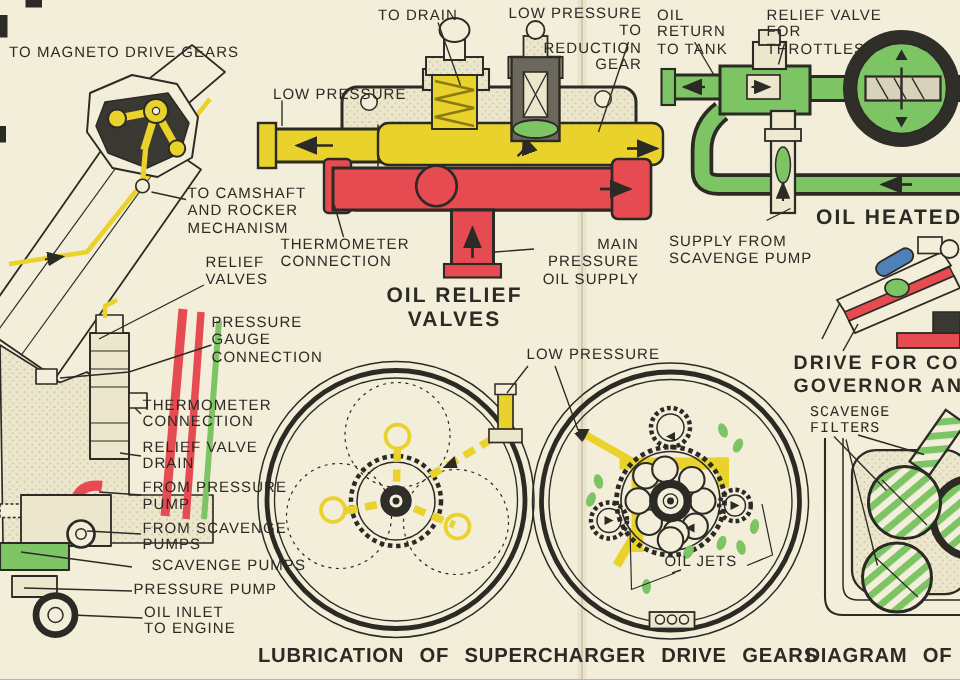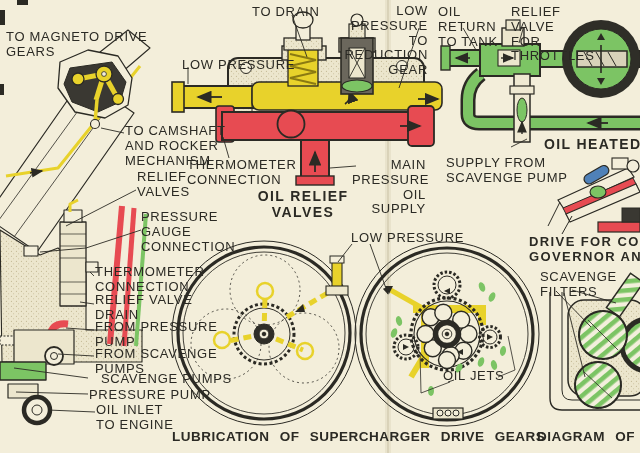--- a/index.html
+++ b/index.html
@@ -2,30 +2,30 @@
 <html><head>
 <meta charset="utf-8">
 <style>
   html,body{margin:0;padding:0;background:#888;}
   #plate{
     position:relative;width:640px;height:453px;overflow:hidden;
     background:#f3eeda;font-family:"Liberation Sans",sans-serif;color:#2b2a24;
   }
   #artwork{position:absolute;left:0;top:0;z-index:0;}
   .lbl{
-    position:absolute;z-index:2;font-size:13px;line-height:1.14;
+    position:absolute;z-index:2;font-size:10px;line-height:1.14;
     letter-spacing:.7px;white-space:pre-line;color:#2b2a24;
   }
   .lbl-c{text-align:right;}
   .ttl{
     position:absolute;z-index:2;font-size:14px;font-weight:bold;
     letter-spacing:1.4px;white-space:pre-line;color:#2b2a24;
   }
   .ttl-wide{font-size:13.5px;letter-spacing:.5px;word-spacing:6px;white-space:nowrap;}
-  .sm{font-size:13px;}
+  .sm{font-size:10px;font-family:Liberation Mono, monospace;}
 </style>
 </head>
 <body>
 
 <div id="plate">
 
 <svg id="artwork" width="640" height="453" viewBox="0 0 640 453">
   <defs>
     <marker id="ah" markerWidth="9" markerHeight="7" refX="7.5" refY="3.5" orient="auto">
       <path d="M0,0 L8.5,3.5 L0,7 Z" fill="#2b2a24"></path>

